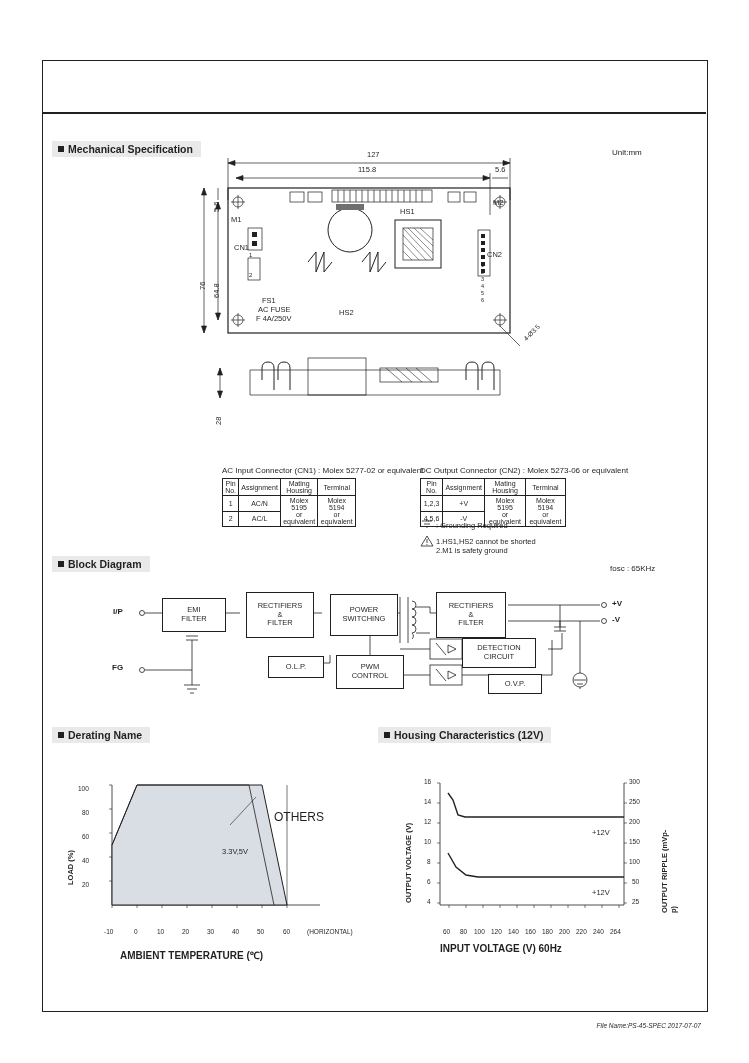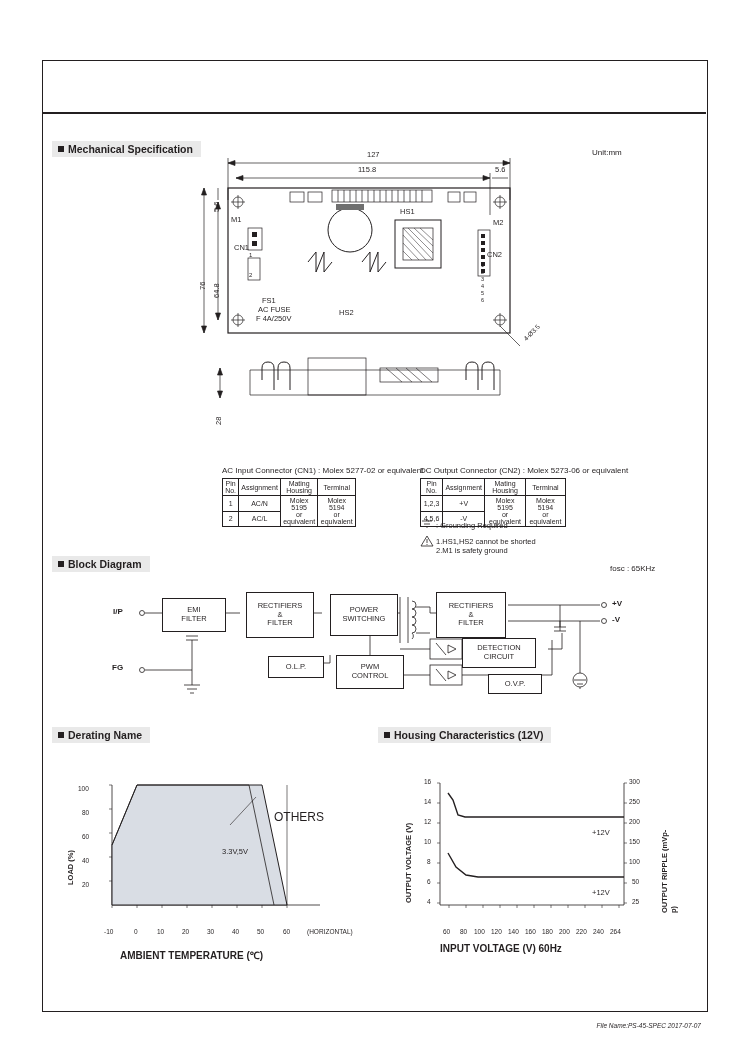--- a/index.html
+++ b/index.html
@@ -42,21 +42,21 @@
 </style>
 </head>
 <body>
 
 <div class="page">
 
   <div class="hdr-rule"></div>
   <div class="frame"></div>
 
   <div class="sect" style="left:52px;top:141px;">Mechanical Specification</div>
-  <div class="unit" style="left:592px;top:148px;">Unit:mm</div>
+  <div class="unit" style="left:612px;top:148px;">Unit:mm</div>
 
   <svg style="position:absolute;left:190px;top:140px;" width="360" height="320" viewBox="0 0 360 320">
     <g stroke="#231f20" fill="none" stroke-width="0.7">
 
       <line x1="38" y1="23" x2="320" y2="23"></line>
       <line x1="38" y1="18" x2="38" y2="60"></line>
       <line x1="320" y1="18" x2="320" y2="60"></line>
       <polygon points="38,23 45,20.5 45,25.5" fill="#231f20"></polygon>
       <polygon points="320,23 313,20.5 313,25.5" fill="#231f20"></polygon>
 
@@ -174,21 +174,21 @@
   <div class="lbl" style="left:367px;top:150px;">127</div>
   <div class="lbl" style="left:358px;top:165px;">115.8</div>
   <div class="lbl" style="left:495px;top:165px;">5.6</div>
   <div class="lbl vert" style="left:212px;top:212px;transform:rotate(-90deg);">5.6</div>
   <div class="lbl vert" style="left:212px;top:298px;transform:rotate(-90deg);">64.8</div>
   <div class="lbl vert" style="left:198px;top:290px;transform:rotate(-90deg);">76</div>
   <div class="lbl vert" style="left:214px;top:425px;transform:rotate(-90deg);">28</div>
   <div class="lbl vert" style="left:522px;top:337px;transform:rotate(-45deg);font-size:6.5px;">4-Ø3.5</div>
 
   <div class="lbl" style="left:231px;top:215px;">M1</div>
-  <div class="lbl" style="left:493px;top:218px;text-align:right;">M2</div>
+  <div class="lbl" style="left:493px;top:198px;text-align:right;">M2</div>
   <div class="lbl" style="left:234px;top:243px;">CN1</div>
   <div class="lbl" style="left:249px;top:252px;font-size:6px;">1</div>
   <div class="lbl" style="left:249px;top:272px;font-size:6px;">2</div>
   <div class="lbl" style="left:487px;top:250px;">CN2</div>
   <div style="position:absolute;left:481px;top:262px;font-size:5.5px;line-height:7px;">
     <div>1</div>
     <div>2</div>
     <div>3</div>
     <div>4</div>
     <div>5</div>

